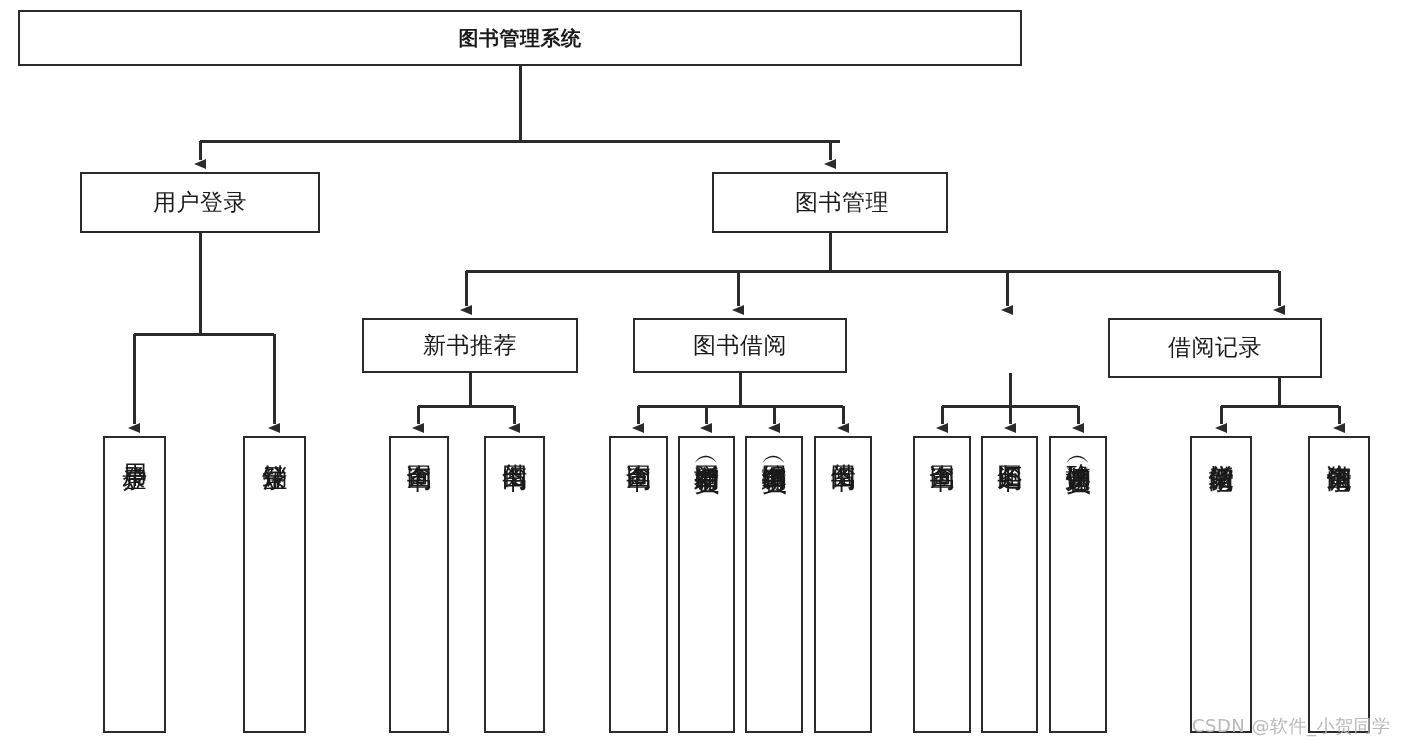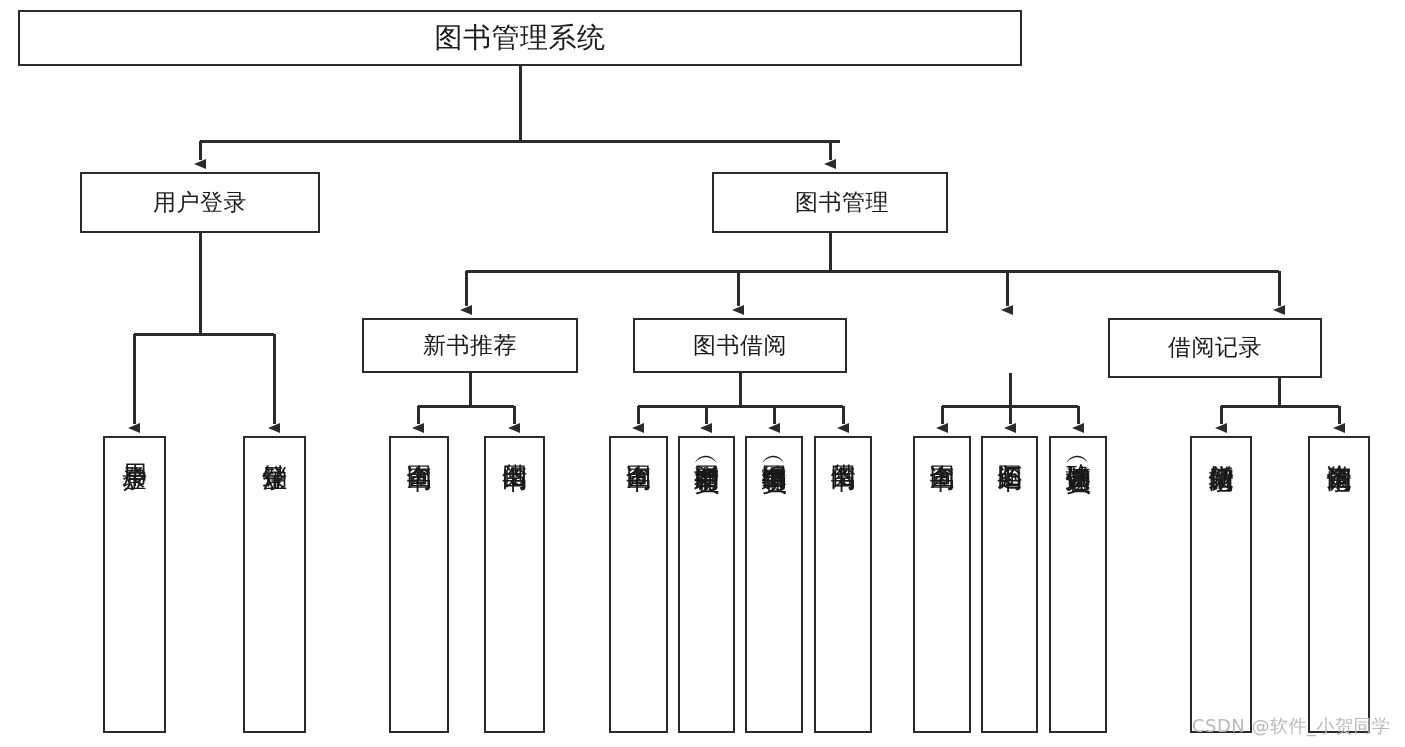--- a/index.html
+++ b/index.html
@@ -47,21 +47,21 @@
     padding-top: 6px;
   }
   .node.vert .label {
     writing-mode: vertical-rl;
     text-orientation: upright;
     font-size: 25px;
     line-height: 1.18;
     letter-spacing: 1px;
     white-space: nowrap;
   }
-  .node.root .label { font-size: 28px; }
+  .node.root .label { font-size: 20px; font-weight: bold; }
   .watermark {
     position: absolute;
     color: #b9b9b9;
     font-size: 18px;
     white-space: nowrap;
     letter-spacing: 0.5px;
     user-select: none;
   }
 </style>
 </head>

